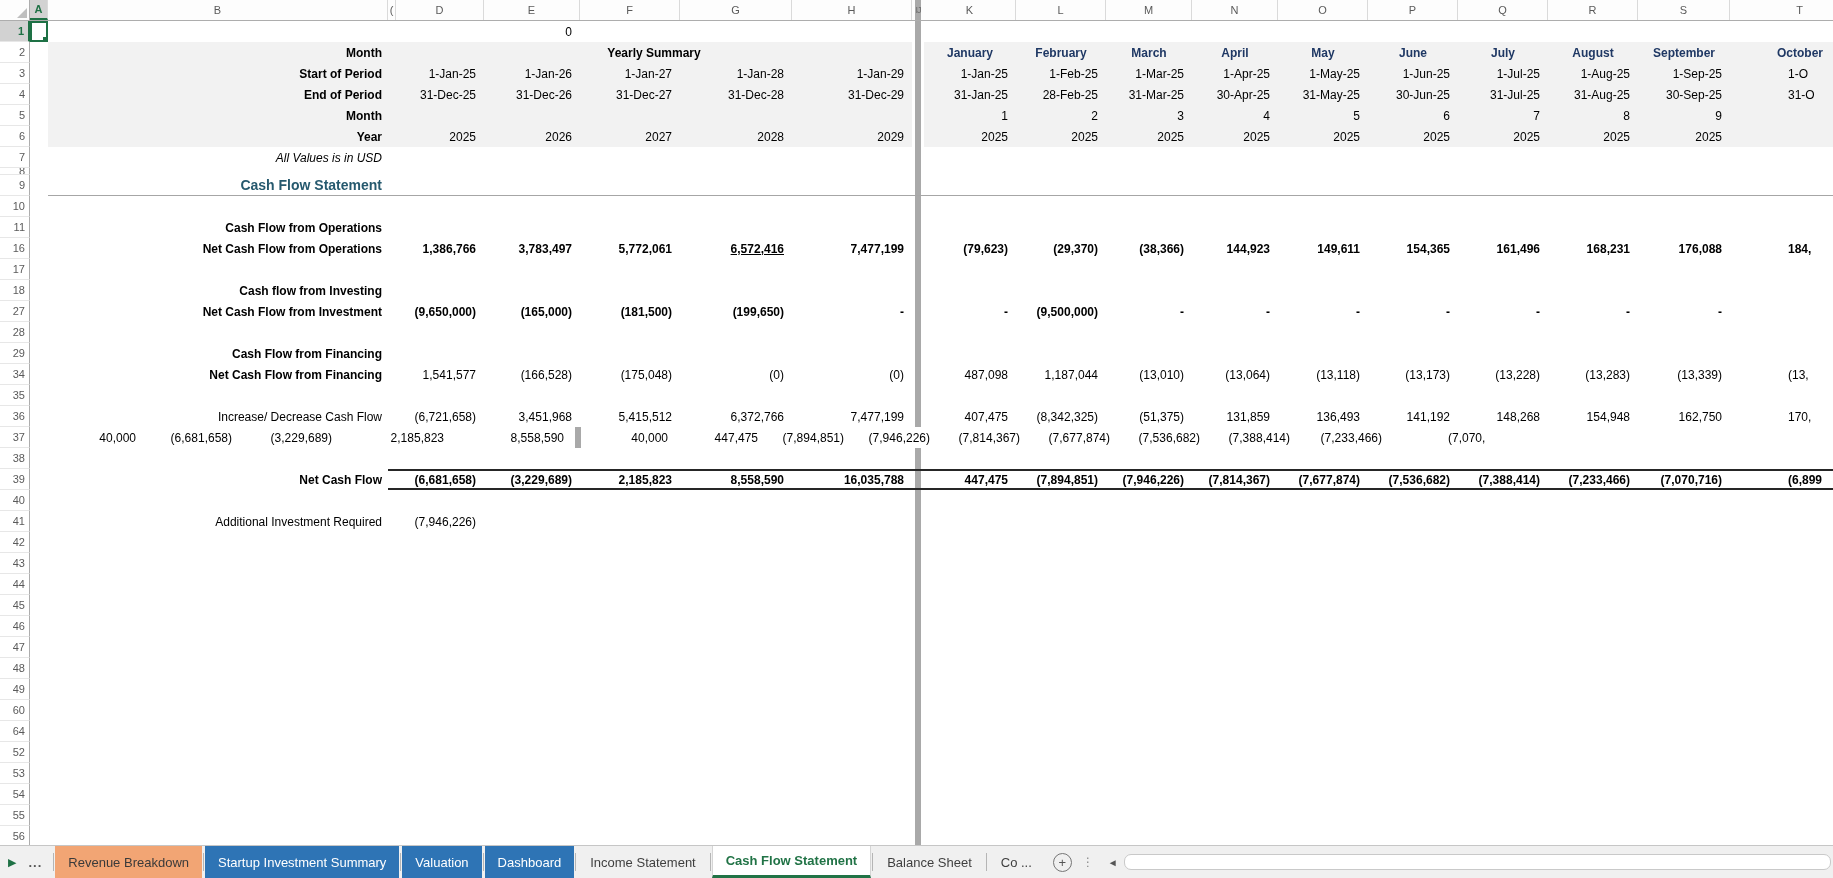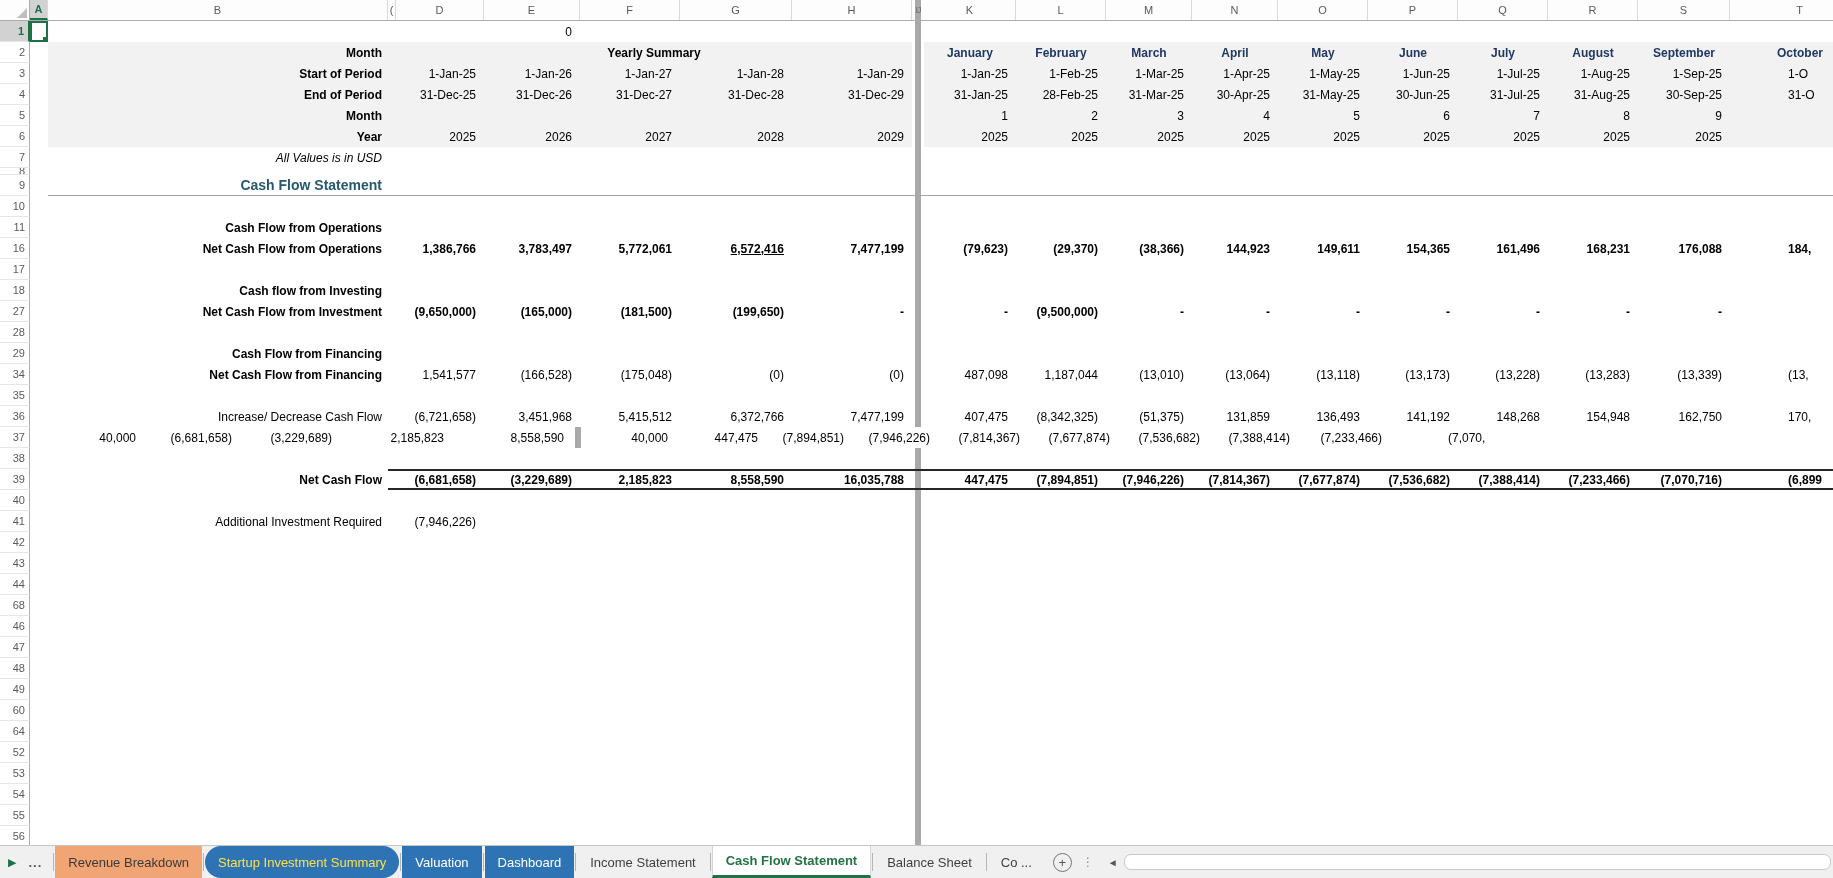--- a/index.html
+++ b/index.html
@@ -747,21 +747,21 @@
             <div class="cell" style="width: 86px;"></div>
             <div class="cell" style="width: 90px;"></div>
             <div class="cell" style="width: 90px;"></div>
             <div class="cell" style="width: 90px;"></div>
             <div class="cell" style="width: 90px;"></div>
             <div class="cell" style="width: 92px;"></div>
             <div class="cell" style="width: 140px;"></div>
           </div>
         </div>
         <div class="row">
-          <div class="gut">68</div>
+          <div class="gut">45</div>
           <div class="cell" style="width: 18px;"></div>
           <div class="cell" style="width: 340px;"></div>
           <div class="cell" style="width: 8px;"></div>
           <div class="cell" style="width: 88px;"></div>
           <div class="cell" style="width: 96px;"></div>
           <div class="cell" style="width: 100px;"></div>
           <div class="cell" style="width: 112px;"></div>
           <div class="cell" style="width: 120px;"></div>
           <div class="splitcell"></div>
           <div class="rwrap">
@@ -1046,21 +1046,21 @@
 
   <div class="tabbar">
     <div class="navzone">
       <span class="nav-arrow">▶</span>
       <span class="nav-more">...</span>
     </div>
     <div class="tsep"></div>
     <div style="display:flex;align-items:stretch;flex:none;">
         <div class="tab tab-orange" style="background: rgb(242, 165, 116); color: rgb(58, 58, 58);">Revenue Breakdown</div>
         <div class="tsep"></div>
-        <div class="tab tab-blue" style="background: rgb(46, 116, 181); color: #fde047; border-radius: 16px;">Startup Investment Summary</div>
+        <div class="tab tab-blue" style="background: rgb(46, 116, 181); color: #ffffff;">Startup Investment Summary</div>
         <div class="tsep"></div>
         <div class="tab tab-blue" style="background: rgb(46, 116, 181); color: rgb(255, 255, 255);">Valuation</div>
         <div class="tsep"></div>
         <div class="tab tab-blue" style="background: rgb(46, 116, 181); color: rgb(255, 255, 255);">Dashboard</div>
         <div class="tsep"></div>
         <div class="tab tab-plain">Income Statement</div>
         <div class="tsep"></div>
         <div class="tab tab-active">Cash Flow Statement</div>
         <div class="tsep"></div>
         <div class="tab tab-plain">Balance Sheet</div>

